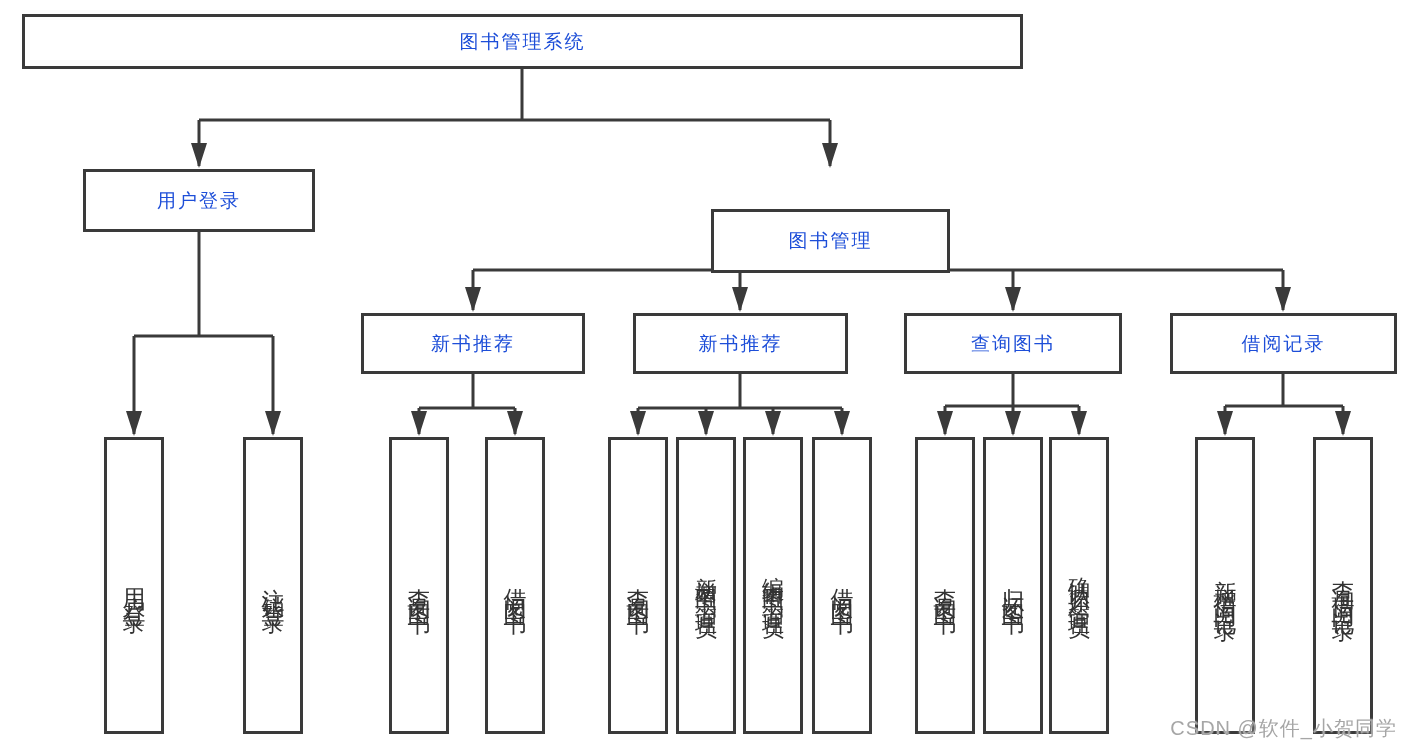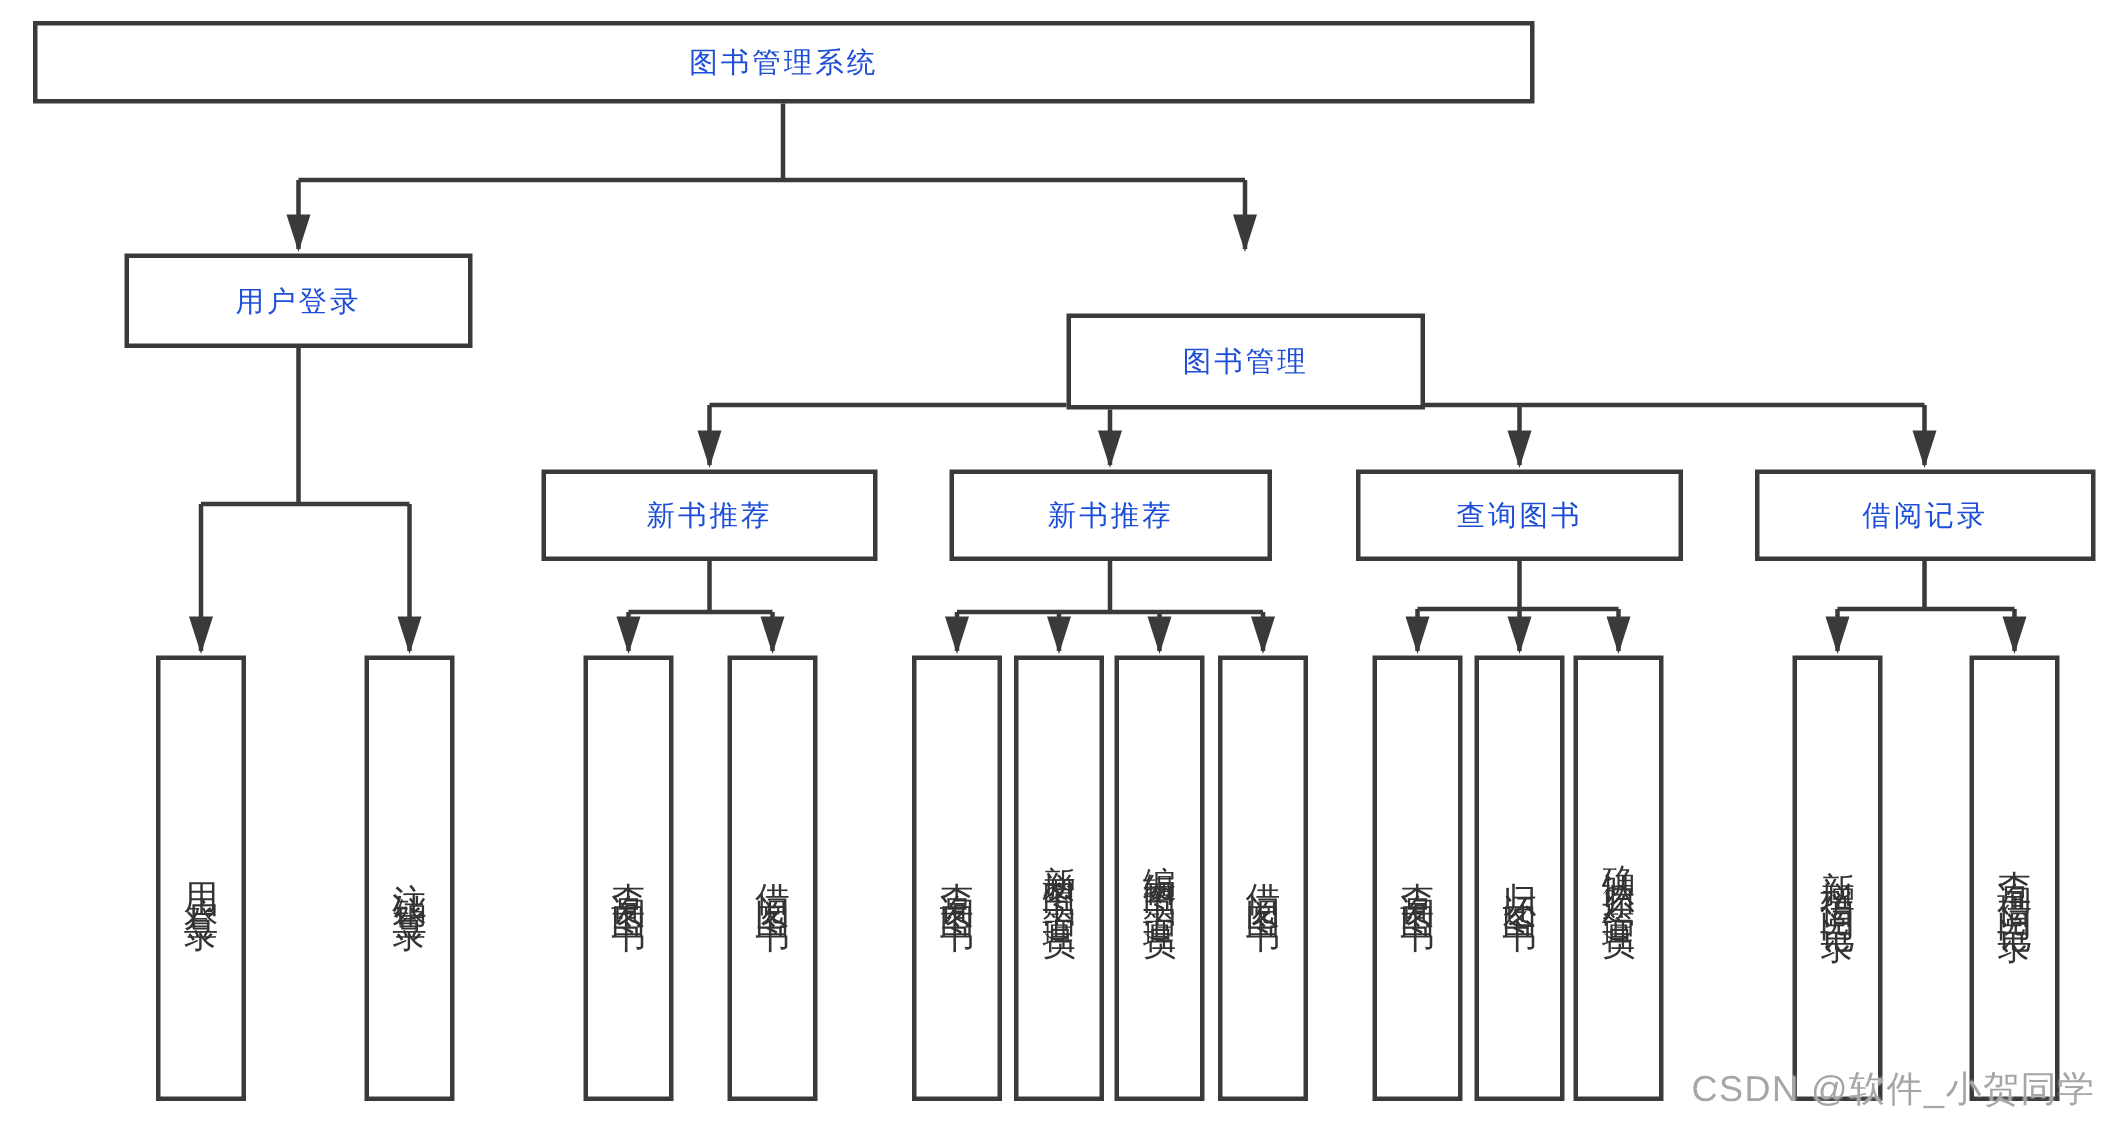--- a/index.html
+++ b/index.html
@@ -38,21 +38,21 @@
     text-orientation: mixed;
     font-size: 23px;
     letter-spacing: 8px;
     line-height: 1;
   }
   .vnode.long { font-size: 22px; letter-spacing: 6px; }
   .watermark {
     position: absolute;
     right: 8px;
     bottom: 5px;
-    font-size: 24px;
+    font-size: 20px;
     color: #a6a6a6;
     letter-spacing: 1px;
     text-shadow: 0 0 2px #ffffff;
   }
 </style>
 </head>
 <body>
 
 <div class="canvas">
 

